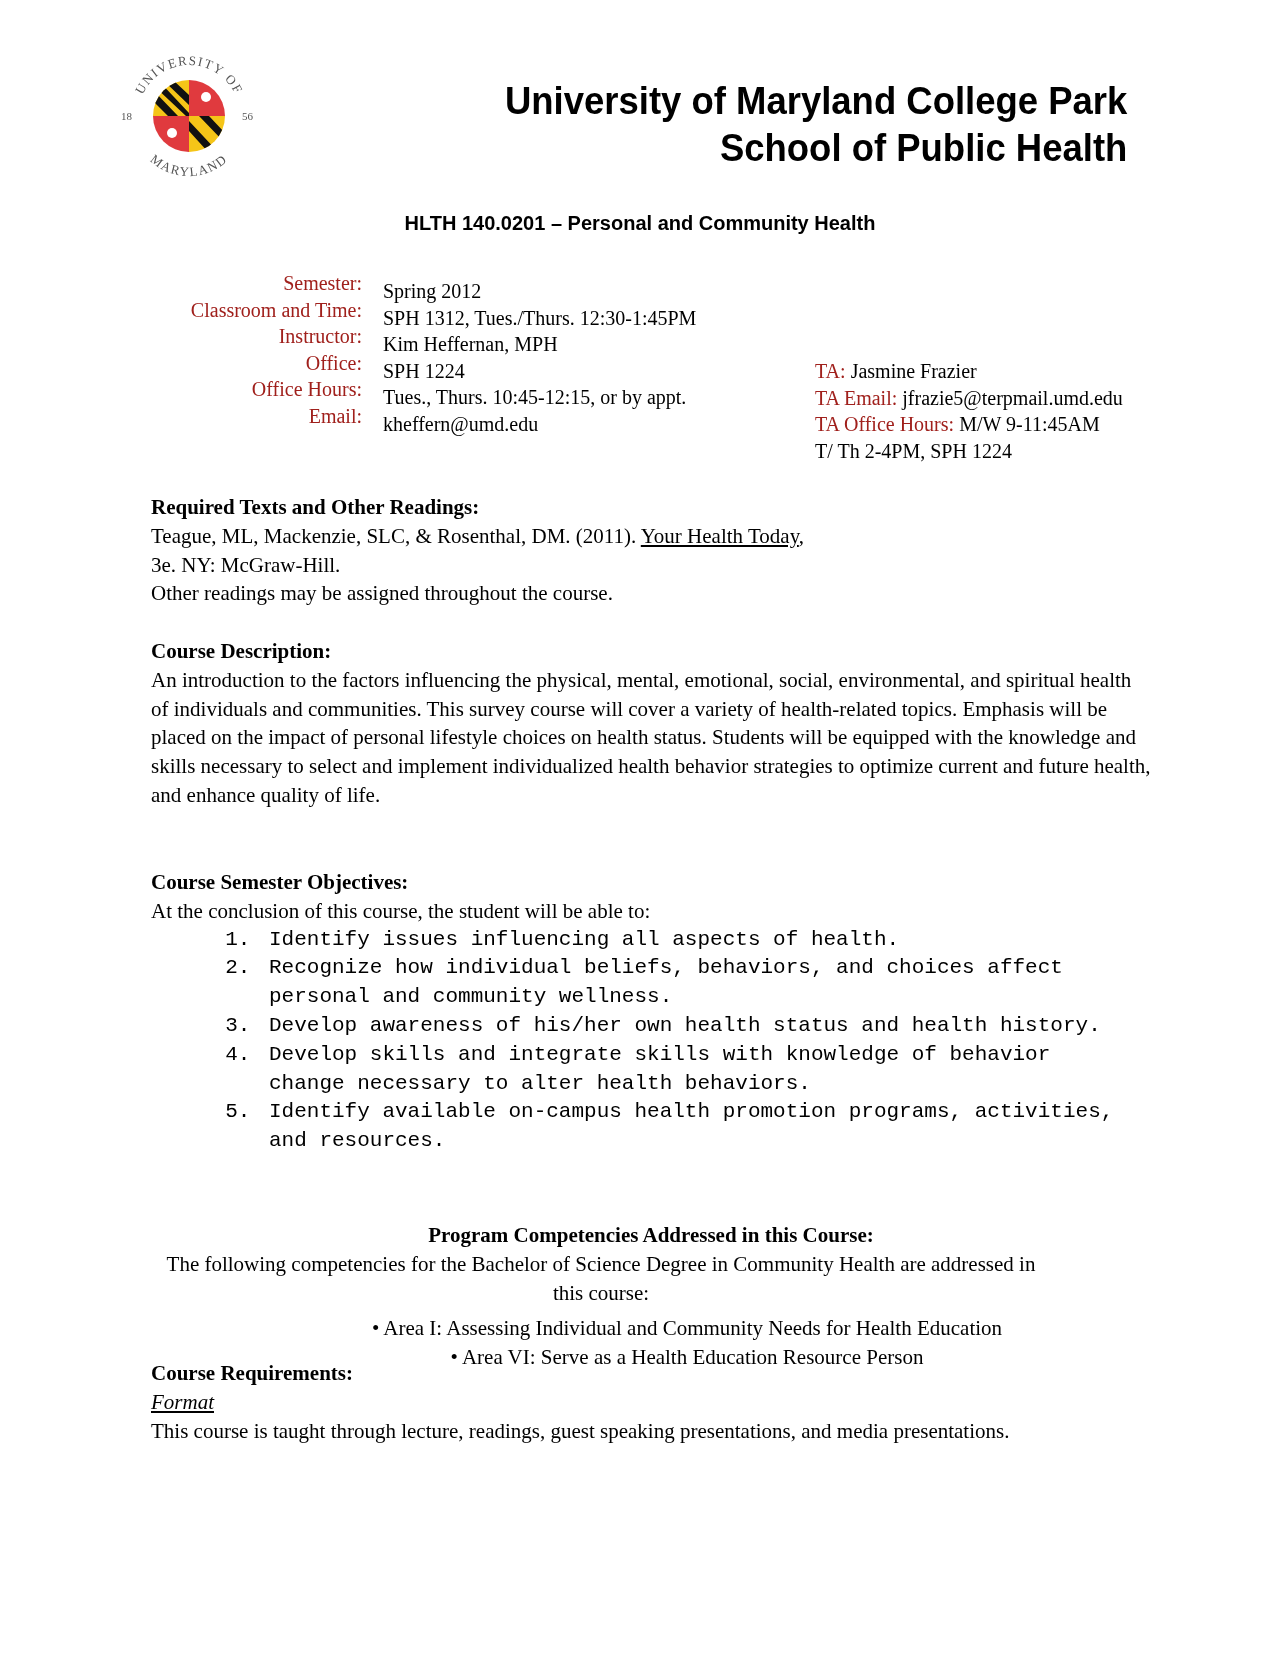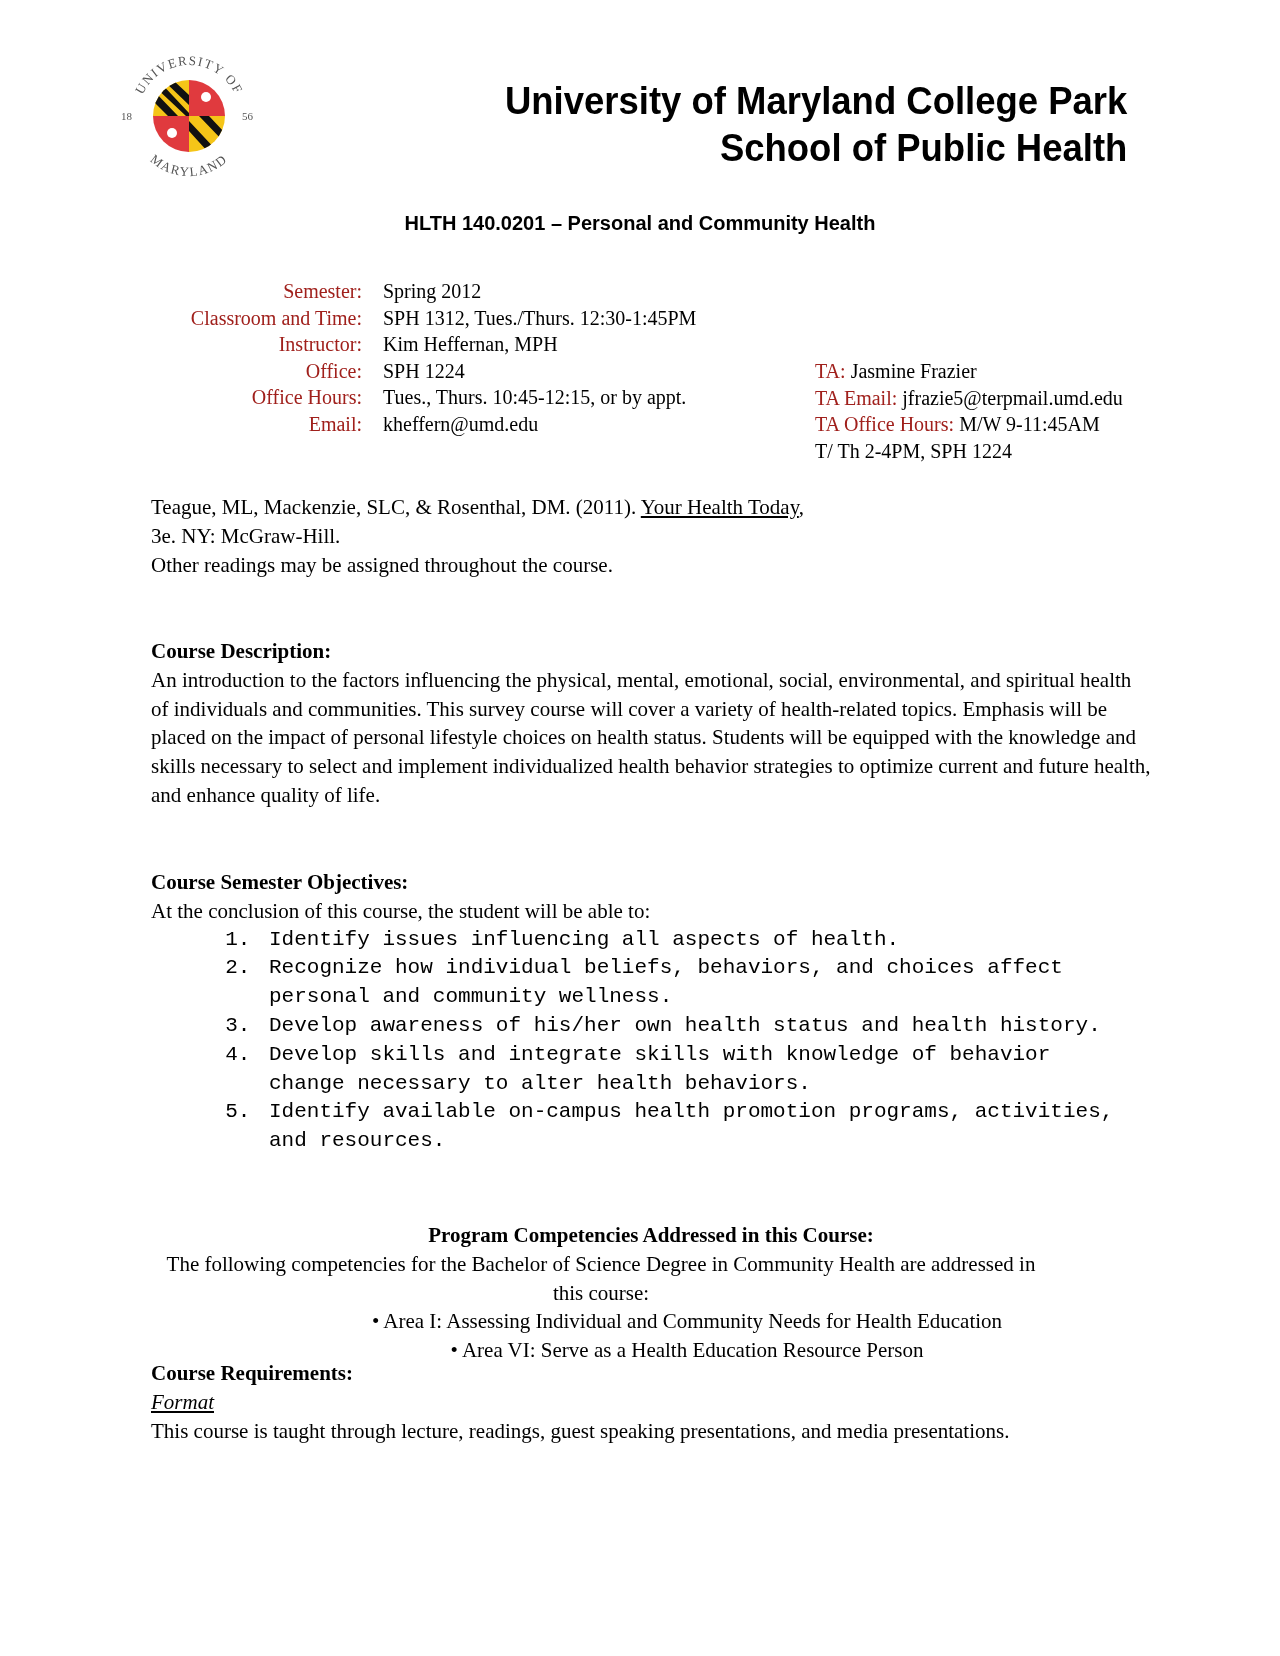--- a/index.html
+++ b/index.html
@@ -6,30 +6,30 @@
   body { width: 1280px; height: 1656px; position: relative; overflow: hidden; color: #000; }
   .serif { font-family: "Liberation Serif", "DejaVu Serif", serif; }
   .sans { font-family: "Liberation Sans", "DejaVu Sans", sans-serif; }
   .red { color: #a0201c; }
 
   #logo { position: absolute; left: 118px; top: 45px; width: 142px; height: 142px; }
   #inst-title { position: absolute; right: 153px; top: 78px; text-align: right; font-weight: bold; font-size: 38px; line-height: 47px; transform: scaleX(0.96); transform-origin: right center; }
   #course-title { position: absolute; left: 0; width: 1280px; top: 212px; text-align: center; font-weight: bold; font-size: 20px; }
 
   .info { position: absolute; font-size: 20px; line-height: 26.5px; }
-  #info-left-labels { left: 140px; width: 222px; top: 278px; text-align: right; }
+  #info-left-labels { left: 140px; width: 222px; top: 270px; text-align: right; }
   #info-left-values { left: 383px; top: 278px; }
   #info-right { left: 815px; top: 358px; }
 
   .sec { position: absolute; left: 151px; width: 1000px; font-size: 21px; line-height: 28.8px; }
   .sec h3 { margin: 0; font-size: 21px; font-weight: bold; }
   .sec p { margin: 0; }
   ol { margin: 0; padding-left: 112px; font-family: Liberation Mono, monospace; }
   ol li { padding-left: 6px; }
-  ul.bul { margin: 0; padding-left: 72px; list-style: none; }
+  ul.bul { margin: 7px; padding-left: 72px; list-style: none; }
   ul.bul li::before { content: "\2022"; margin-right: 4px; }
   .u { text-decoration: underline; }
   .ital { font-style: italic; text-decoration: underline; }
 </style>
 </head>
 <body>
 
 <div id="logo">
   <svg width="142" height="142" viewBox="0 0 142 142">
     <defs>
@@ -80,20 +80,21 @@
   <div>kheffern@umd.edu</div>
 </div>
 <div id="info-right" class="info serif">
   <div><span class="red">TA:</span> <span>Jasmine Frazier</span></div>
   <div><span class="red">TA Email:</span> <span>jfrazie5@terpmail.umd.edu</span></div>
   <div><span class="red">TA Office Hours:</span> <span>M/W 9-11:45AM</span></div>
   <div>T/ Th 2-4PM, SPH 1224</div>
 </div>
 
 <div class="sec serif" style="top:493px;">
+  <h3>Required Texts and Other Readings:</h3>
   <p><span>Teague, ML, Mackenzie, SLC, &amp; Rosenthal, DM. (2011). </span><span class="u">Your Health Today</span><span>,</span></p>
   <p>3e. NY: McGraw-Hill.</p>
   <p>Other readings may be assigned throughout the course.</p>
 </div>
 
 <div class="sec serif" style="top:637px;">
   <h3>Course Description:</h3>
   <p>An introduction to the factors influencing the physical, mental, emotional, social, environmental, and spiritual health of individuals and communities. This survey course will cover a variety of health-related topics. Emphasis will be placed on the impact of personal lifestyle choices on health status. Students will be equipped with the knowledge and skills necessary to select and implement individualized health behavior strategies to optimize current and future health, and enhance quality of life.</p>
 </div>
 

